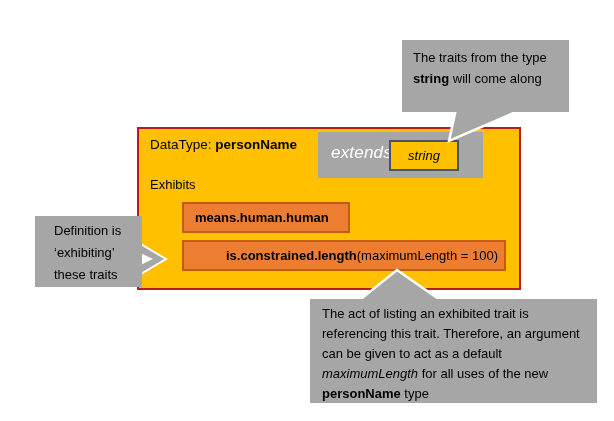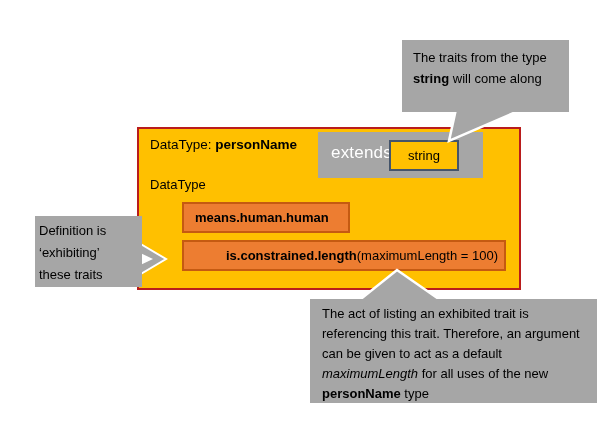--- a/index.html
+++ b/index.html
@@ -9,21 +9,21 @@
   }
   
   .main-box{
     position:absolute;left:137px;top:127px;width:384px;height:163px;
     background:#FFC000;border:2px solid #b91c1c;box-sizing:border-box;z-index:1;
   }
   .dt-line{position:absolute;left:11px;top:8px;font-size:13.5px;white-space:nowrap;}
   .dt-line b{font-weight:bold;}
   .extends-box{
     position:absolute;left:179px;top:3px;width:165px;height:46px;
-    background:#A6A6A6;box-sizing:border-box;
+    background:#A6A6A6;box-sizing:border-box;font-style:italic;
   }
   .extends-label{
     position:absolute;left:13px;top:11px;font-size:17px;color:#FFFFFF;letter-spacing:.2px;
   }
   .string-box{
     position:absolute;left:71px;top:8px;width:70px;height:31px;
     background:#FFC000;border:2px solid #44546A;box-sizing:border-box;
     display:flex;align-items:center;justify-content:center;font-size:13px;color:#000;
   }
   .exhibits{position:absolute;left:11px;top:48px;font-size:13px;}
@@ -38,41 +38,41 @@
   .tails{position:absolute;left:0;top:0;width:614px;height:421px;z-index:2;pointer-events:none;}
   
   .callout{
     position:absolute;background:#A6A6A6;color:#000;z-index:3;
     font-size:13px;line-height:21px;box-sizing:border-box;
   }
   .callout b{font-weight:bold;}
   .callout i{font-style:italic;}
   .callout-top{left:358px;top:40px;width:167px;height:72px;padding:7px 0 0 11px;margin-left:44px;}
   .callout-top .txt{display:block;width:134px;}
-  .callout-left{left:35px;top:216px;width:107px;height:71px;padding:4px 0 0 4px;line-height:22px;}
+  .callout-left{left:35px;top:216px;width:107px;height:71px;padding:4px 0 0 19px;line-height:22px;}
   .callout-left .txt{display:block;width:90px;}
   .callout-bottom{left:310px;top:299px;width:287px;height:104px;padding:5px 0 0 12px;line-height:20px;}
   .callout-bottom .txt{display:block;width:262px;}
 </style>
 </head>
 <body>
 
 <div class="canvas">
 
   <div class="main-box">
     <div class="dt-line"><span>DataType: </span><b>personName</b></div>
 
     <div class="extends-box">
       <span class="extends-label">extends</span>
       <div class="string-box">
         <span>string</span>
       </div>
     </div>
 
-    <div class="exhibits">DataType</div>
+    <div class="exhibits">Exhibits</div>
 
     <div class="trait trait-1">
         <b>means.human.human</b>
         <span></span>
       </div>
 
     <div class="trait trait-2">
         <b>is.constrained.length</b>
         <span> (maximumLength = 100)</span>
       </div>

